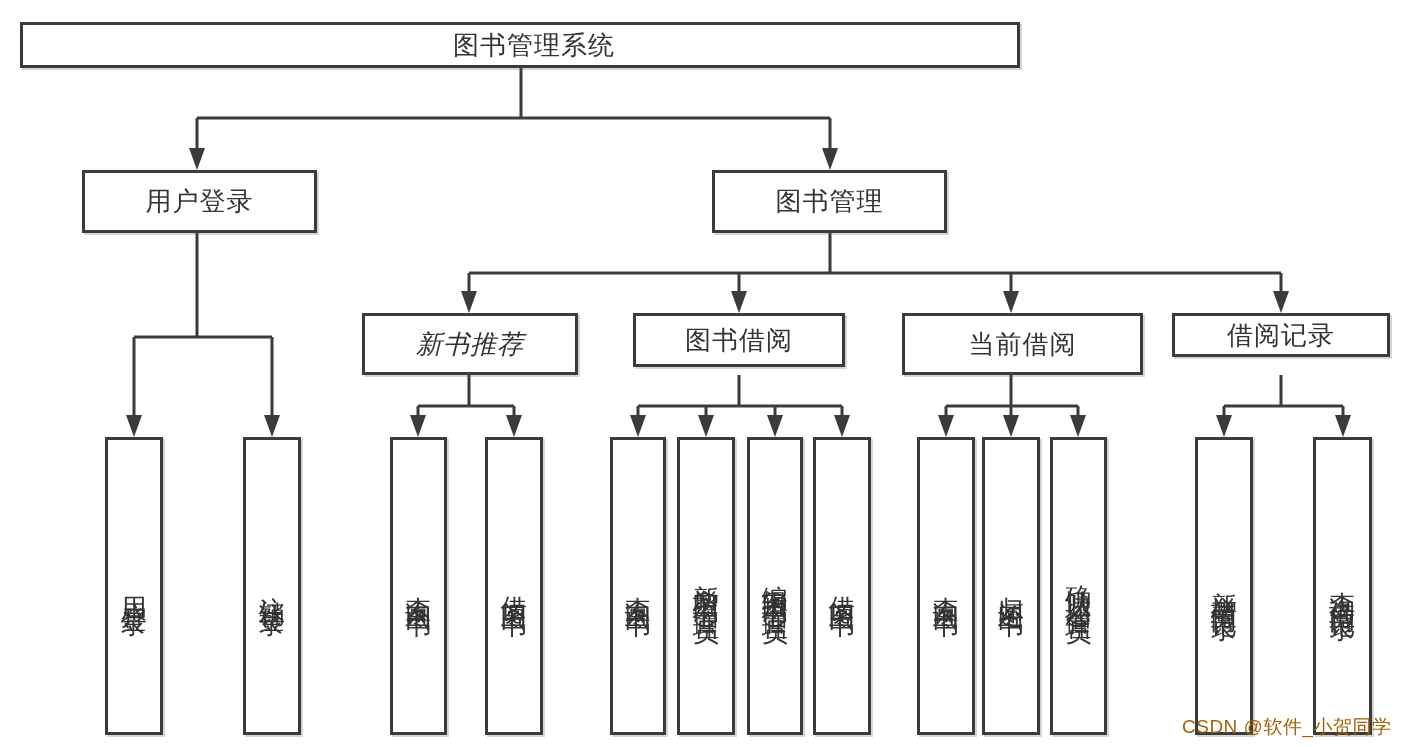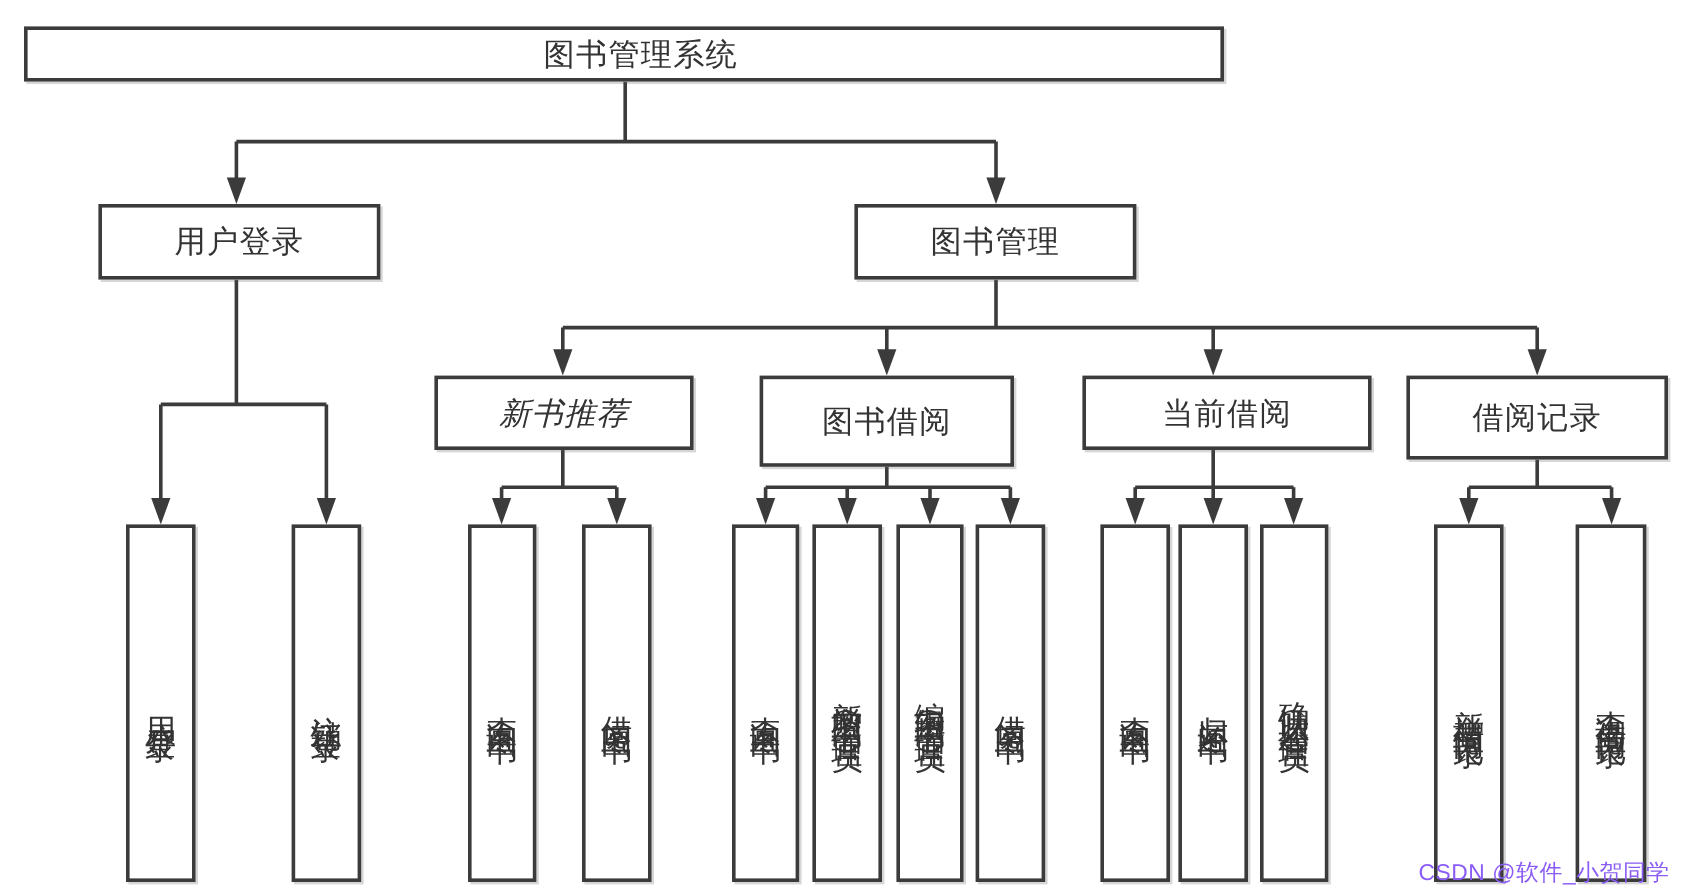--- a/index.html
+++ b/index.html
@@ -29,21 +29,21 @@
   .box.v span{
     writing-mode:vertical-rl;
     text-orientation:mixed;
     letter-spacing:5px;
   }
   .watermark{
     position:absolute;
     left:1182px;top:714px;
     width:220px;
     font-size:19px;
-    color:#8b5cf6;
+    color:#a16207;
     letter-spacing:0.5px;
     white-space:nowrap;
     z-index:5;
   }
 </style>
 </head>
 <body>
 
 <div class="canvas">
 
@@ -87,27 +87,27 @@
   <div class="box h" style="left:82px;top:170px;width:235px;height:63px;">
     <span>用户登录</span>
   </div>
   <div class="box h" style="left:712px;top:170px;width:235px;height:63px;">
     <span>图书管理</span>
   </div>
 
   <div class="box h" style="left:362px;top:313px;width:216px;height:62px;font-style:italic;">
     <span>新书推荐</span>
   </div>
-  <div class="box h" style="left:633px;top:313px;width:212px;height:76px;">
+  <div class="box h" style="left:633px;top:313px;width:212px;height:54px;">
     <span>图书借阅</span>
   </div>
   <div class="box h" style="left:902px;top:313px;width:241px;height:62px;">
     <span>当前借阅</span>
   </div>
-  <div class="box h" style="left:1172px;top:313px;width:218px;height:70px;">
+  <div class="box h" style="left:1172px;top:313px;width:218px;height:44px;">
     <span>借阅记录</span>
   </div>
 
   <div class="box v" style="left:105px;top:437px;width:58px;height:298px;">
     <span>用户登录</span>
   </div>
   <div class="box v" style="left:243px;top:437px;width:58px;height:298px;">
     <span>注销登录</span>
   </div>
 

